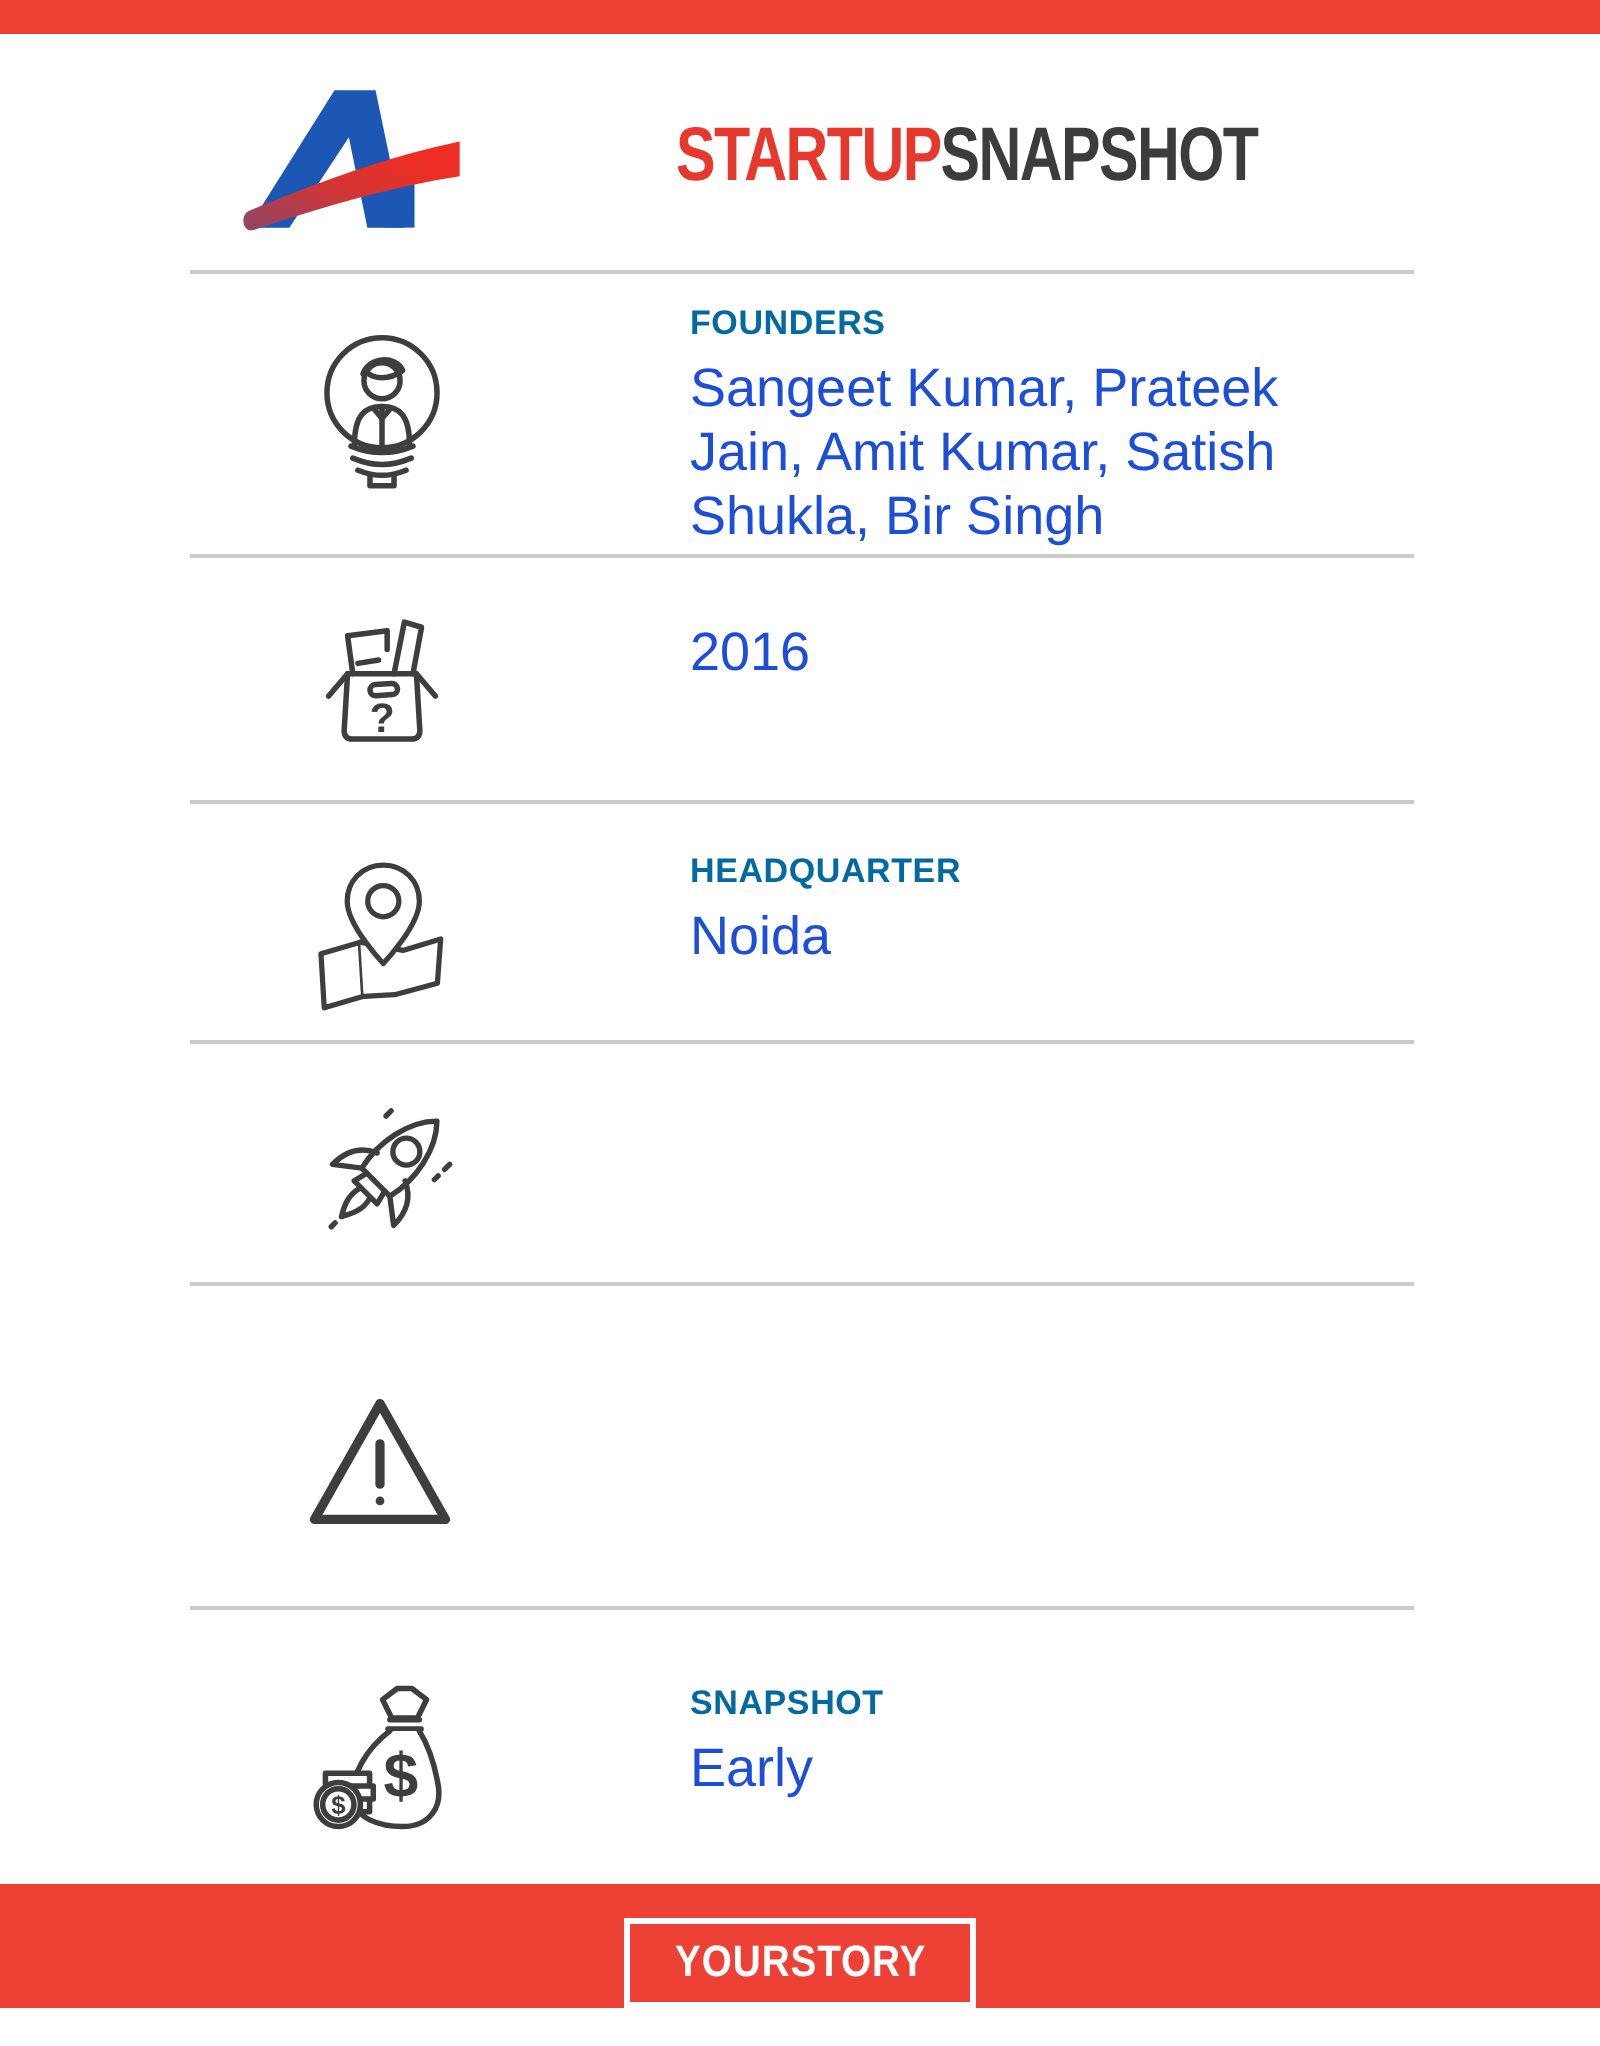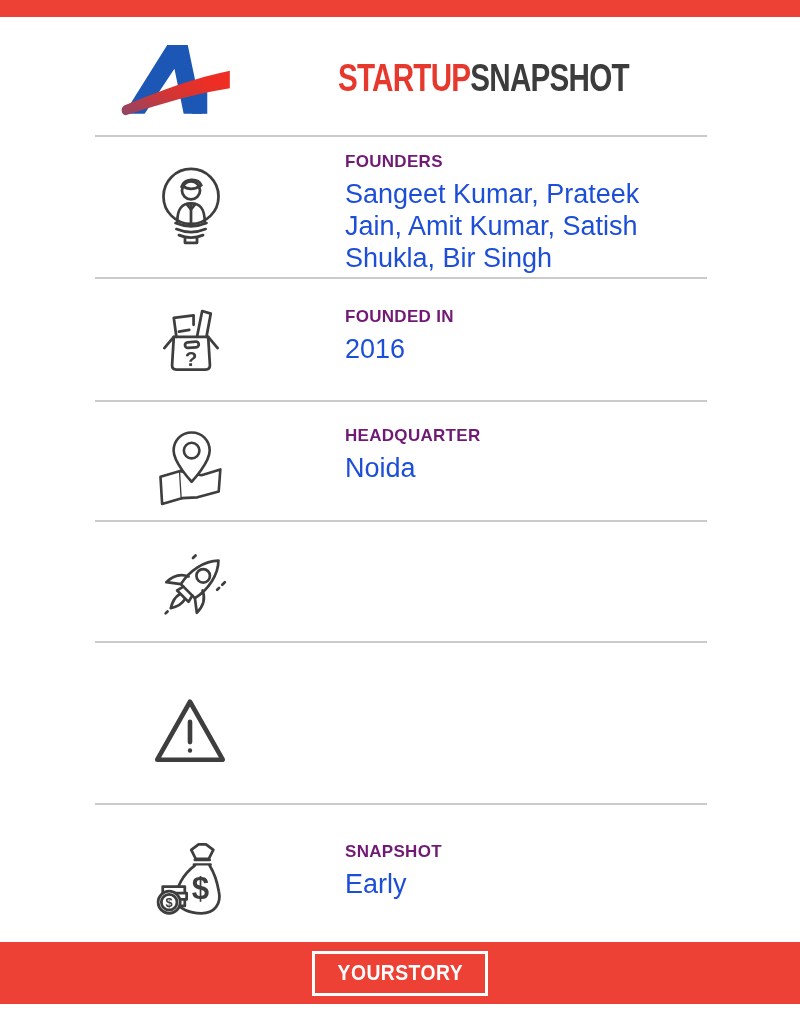--- a/index.html
+++ b/index.html
@@ -26,38 +26,38 @@
   .title .t-dark{color:#3c3c3c;}
   
   .divider{position:absolute;left:95px;width:612px;height:2px;background:#cbcbcb;}
   .d1{top:135px;}.d2{top:277px;}.d3{top:400px;}
   .d4{top:520px;}.d5{top:641px;}.d6{top:803px;}
   
   .row{position:absolute;left:0;width:800px;}
   .row .icon{position:absolute;left:148px;}
   .row .content{position:absolute;left:345px;top:0;width:385px;}
   .label{
-    font-size:17px;font-weight:700;color:#701a75;
+    font-size:17px;font-weight:700;color:#0369a1;
     letter-spacing:0.3px;line-height:23px;
   }
   .value{
     font-size:27px;font-weight:400;color:#1d4ed8;
     line-height:32px;margin-top:5px;white-space:pre-line;
   }
   .r1{top:150px;} .r1 .icon{top:5px;width:86px;height:100px;}
   .r2{top:305px;} .r2 .icon{top:-8px;width:86px;height:90px;}
   .r3{top:424px;} .r3 .icon{top:2px;width:84px;height:82px;}
   .r4{top:548px;} .r4 .icon{top:-8px;width:90px;height:92px;}
   .r5{top:648px;} .r5 .icon{top:42px;width:84px;height:84px;}
   .r6{top:840px;} .r6 .icon{top:-6px;width:92px;height:96px;}
   .icon svg{width:100%;height:100%;}
   
   .bar-bottom{
     position:absolute;left:0;top:942px;width:800px;height:62px;
-    background:#ee4136;display:flex;align-items:center;justify-content:center;
+    background:#ee4136;display:flex;align-items:flex-end;justify-content:center;
   }
   .ys-box{
     border:3px solid #ffffff;
     padding:6px 14px 7px 14px;
   }
   .ys-text{
     color:#ffffff;font-size:22px;font-weight:800;letter-spacing:0.5px;
     transform:scaleX(0.88);transform-origin:center;
     display:inline-block;white-space:nowrap;
   }
@@ -125,21 +125,20 @@
         <line x1="36" y1="38" x2="48" y2="36"></line>
         <polyline points="57,44 63,14 73,17 68,44"></polyline>
         <path d="M30,44 L70,44 L72,77 Q72,82 67,82 L33,82 Q28,82 28,77 Z"></path>
         <line x1="30" y1="44" x2="19" y2="57"></line>
         <line x1="70" y1="44" x2="81" y2="57"></line>
         <rect x="43" y="50" width="16" height="6.5" rx="3.2" transform="rotate(-4 51 53)"></rect>
         <text x="50" y="78" font-size="24" font-weight="bold" fill="#3e3e3e" stroke="none" text-anchor="middle" font-family="Liberation Sans, sans-serif">?</text>
       </svg>
     </div>
     <div class="content">
-      <div class="label">FOUNDED IN</div>
       <div class="value">2016</div>
     </div>
   </section>
 
   <section class="row r3">
     <div class="icon">
       <svg viewBox="0 0 100 100" fill="none" stroke="#3e3e3e" stroke-width="3.2" stroke-linecap="round" stroke-linejoin="round">
         <path d="M14,62 L38,55 L40,88 L16,95 Z" fill="#ffffff"></path>
         <path d="M38,55 L64,60 L87,53 L85,80 L59,87 L40,88" fill="#ffffff"></path>
         <path d="M52,8 C 39,8 30,18 30,30 C 30,45 52,68 52,68 C 52,68 74,45 74,30 C 74,18 65,8 52,8 Z" fill="#ffffff"></path>

